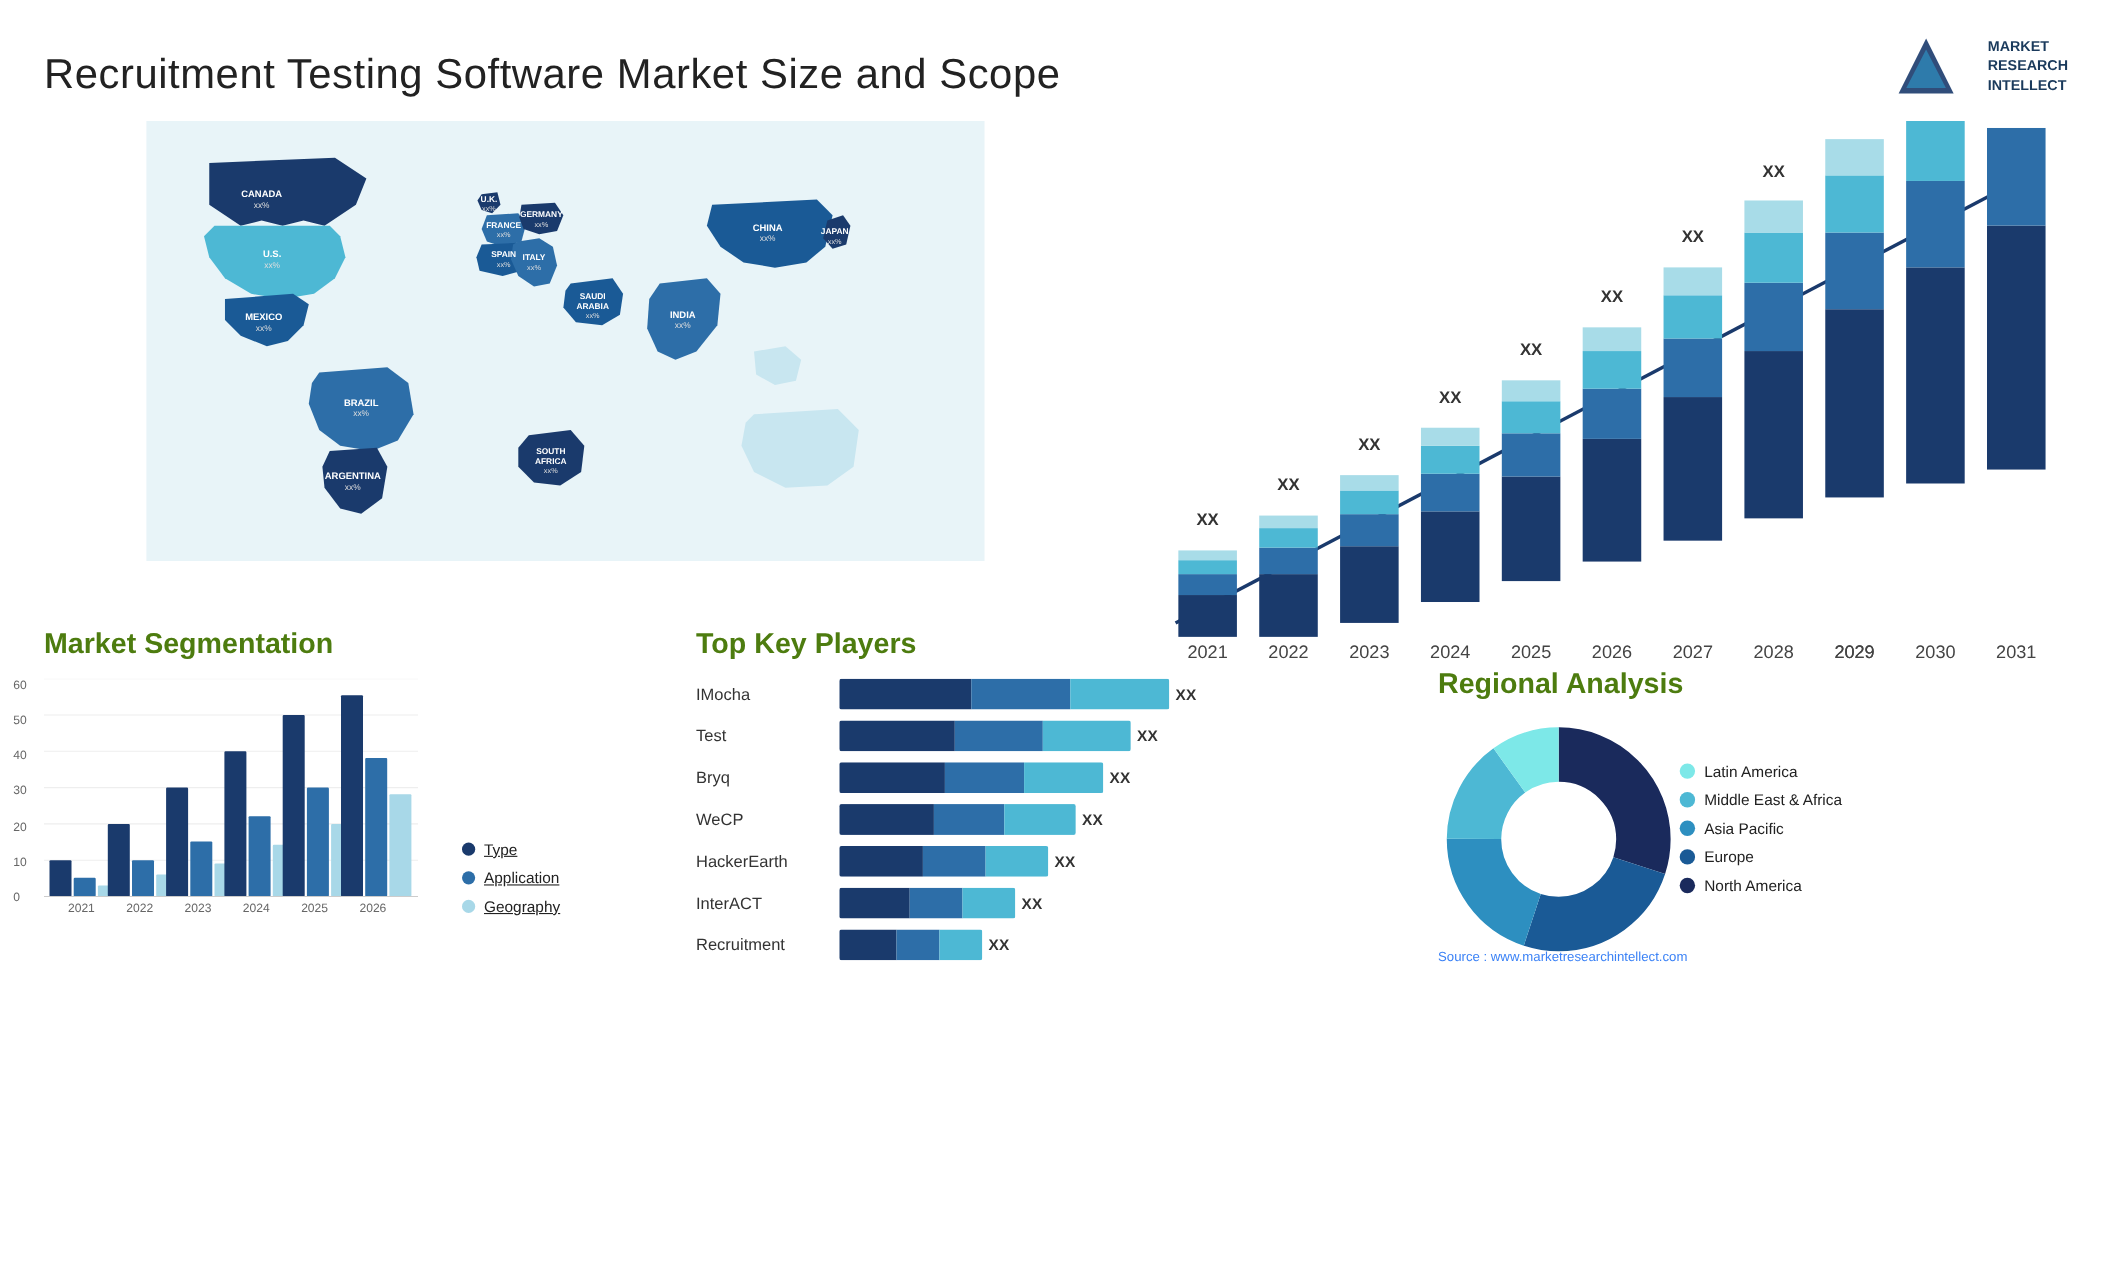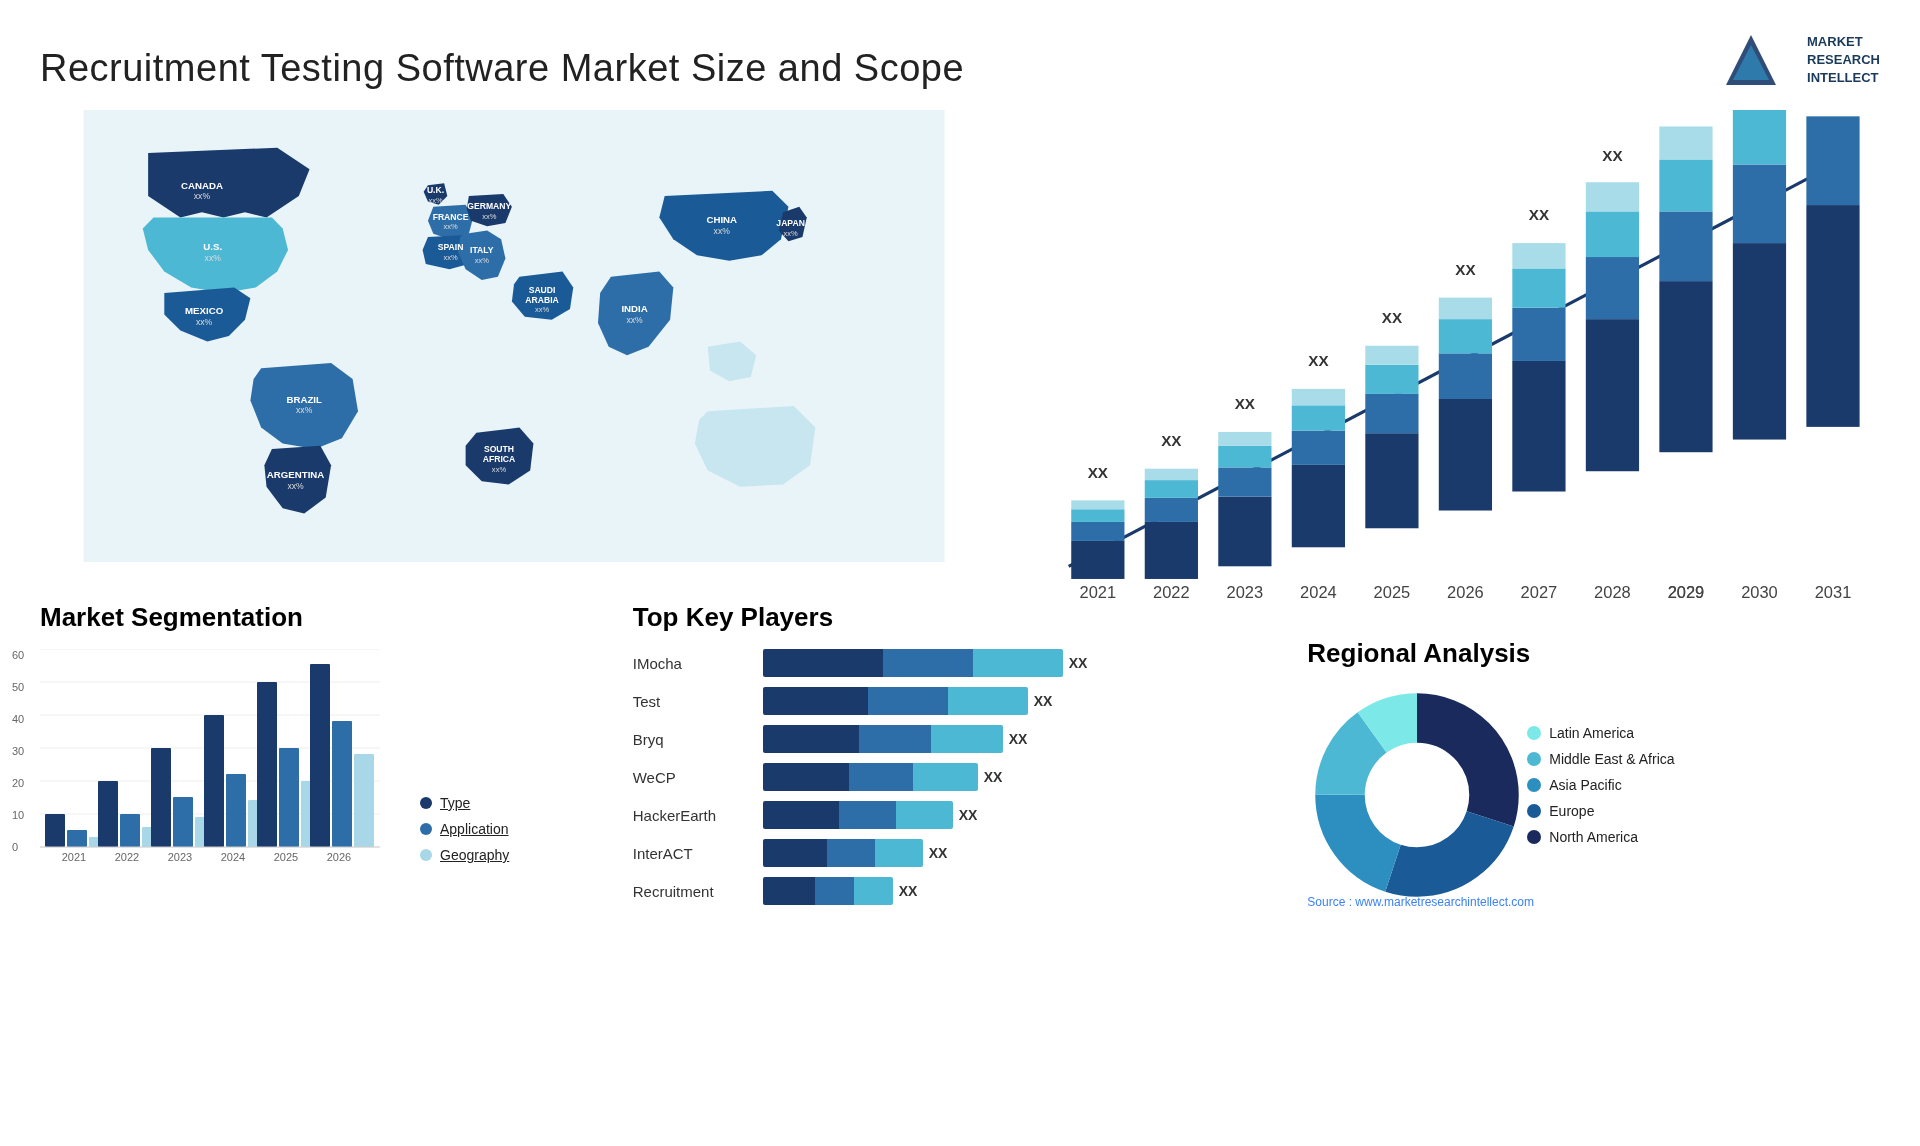--- a/index.html
+++ b/index.html
@@ -63,27 +63,27 @@
     .players-section {
       flex: 0.8;
     }
     .regional-section {
       flex: 0.7;
       margin-top: 36px;
     }
     .section-title {
       font-size: 26px;
       font-weight: 700;
-      color: #000000;
+      color: #4d7c0f;
       margin-bottom: 16px;
     }
     
     .world-map-container {
       width: 100%;
-      height: 452px;
+      height: 400px;
       position: relative;
     }
     .world-map-container svg {
       width: 100%;
       height: 100%;
     }
     
     .bar-chart-container {
       width: 100%;
       height: 400px;

